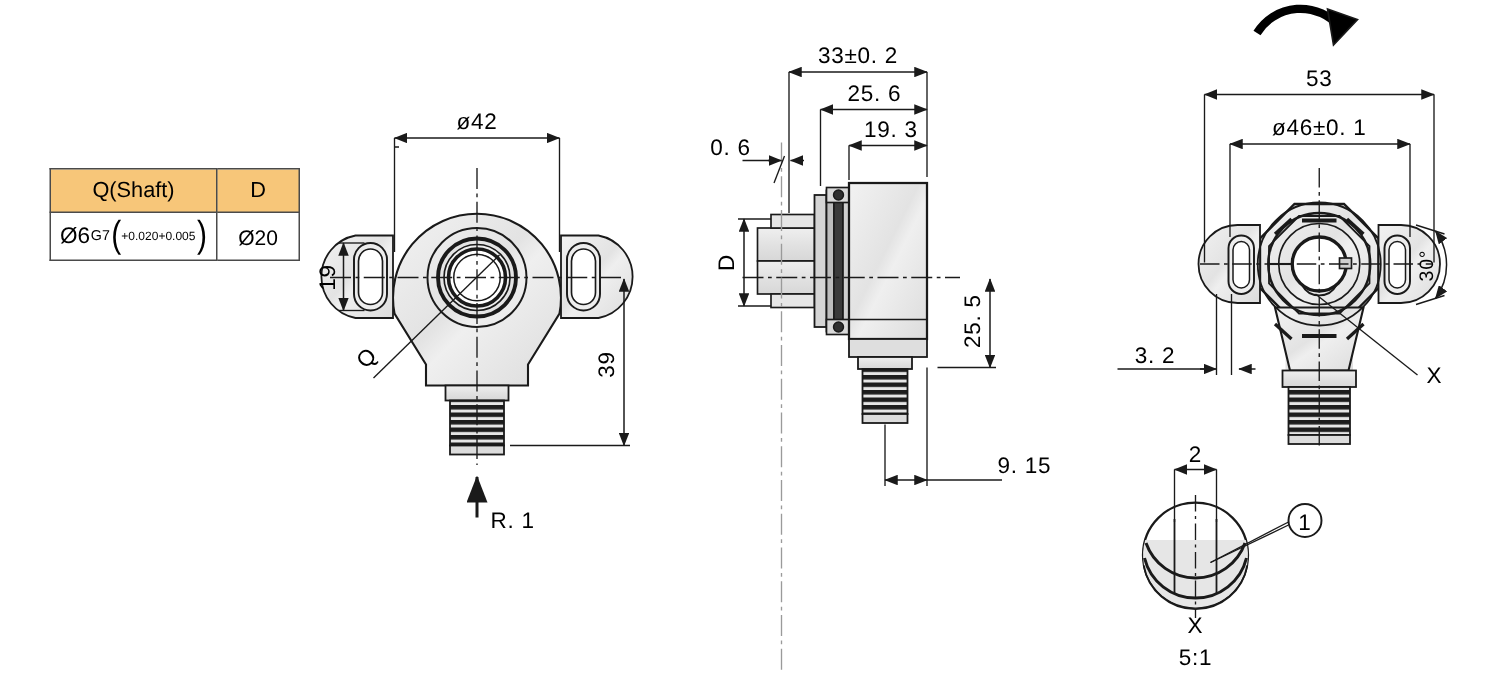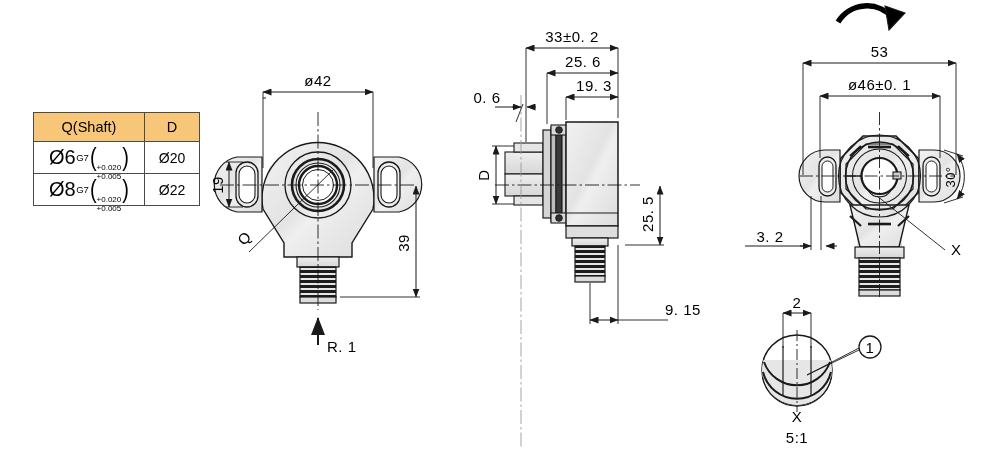--- a/index.html
+++ b/index.html
@@ -12,25 +12,25 @@
   
   .spec-table{position:absolute;left:33px;top:112px;border-collapse:collapse;}
   .spec-table th,.spec-table td{
       border:1.6px solid #4a4a4a;text-align:center;vertical-align:middle;
       font-size:14px;font-weight:normal;padding:0;}
   .spec-table th{background:#f7c679;height:28px;font-size:14.5px;}
   .spec-table td{background:#ffffff;height:31px;}
   .c-shaft{width:110px;}
   .c-d{width:54px;}
   .tolgrp{display:inline-flex;align-items:center;white-space:nowrap;}
-  .base{font-size:20px;}
+  .base{font-size:15px;}
   .sup{font-size:9.5px;vertical-align:super;line-height:0;margin-left:0.5px;}
   .paren{font-size:20px;font-weight:300;margin:0 0px 0 1px;transform:scaleY(1.25);display:inline-block;}
-  .tolstack{display:inline-flex;flex-direction:column;font-size:8px;line-height:1.12;
-            margin:0 0px;position:relative;top:15px;}
+  .tolstack{display:inline-flex;flex-direction:row;font-size:8px;line-height:1.12;
+            margin:0 0px;position:relative;top:1px;}
 </style>
 </head>
 <body>
 
 <div class="stage">
 
   <table class="spec-table">
     <thead>
       <tr>
         <th class="c-shaft">Q(Shaft)</th>
@@ -45,35 +45,20 @@
               <span class="sup">G7</span>
               <span class="paren">(</span>
               <span class="tolstack">
                 <span>+0.020</span>
                 <span>+0.005</span>
               </span>
               <span class="paren">)</span>
           </span>
         </td>
         <td>Ø20</td>
-      </tr>
-      <tr>
-        <td>
-          <span class="tolgrp">
-            <span class="base">Ø8</span>
-              <span class="sup">G7</span>
-              <span class="paren">(</span>
-              <span class="tolstack">
-                <span>+0.020</span>
-                <span>+0.005</span>
-              </span>
-              <span class="paren">)</span>
-          </span>
-        </td>
-        <td>Ø22</td>
       </tr>
     </tbody>
   </table>
 
   <svg width="1000" height="453" viewBox="0 0 1000 453">
     <defs>
 
       <linearGradient id="metal" x1="0" y1="0" x2="1" y2="1">
         <stop offset="0%" stop-color="#f2f2f2"></stop>
         <stop offset="45%" stop-color="#e3e3e3"></stop>

